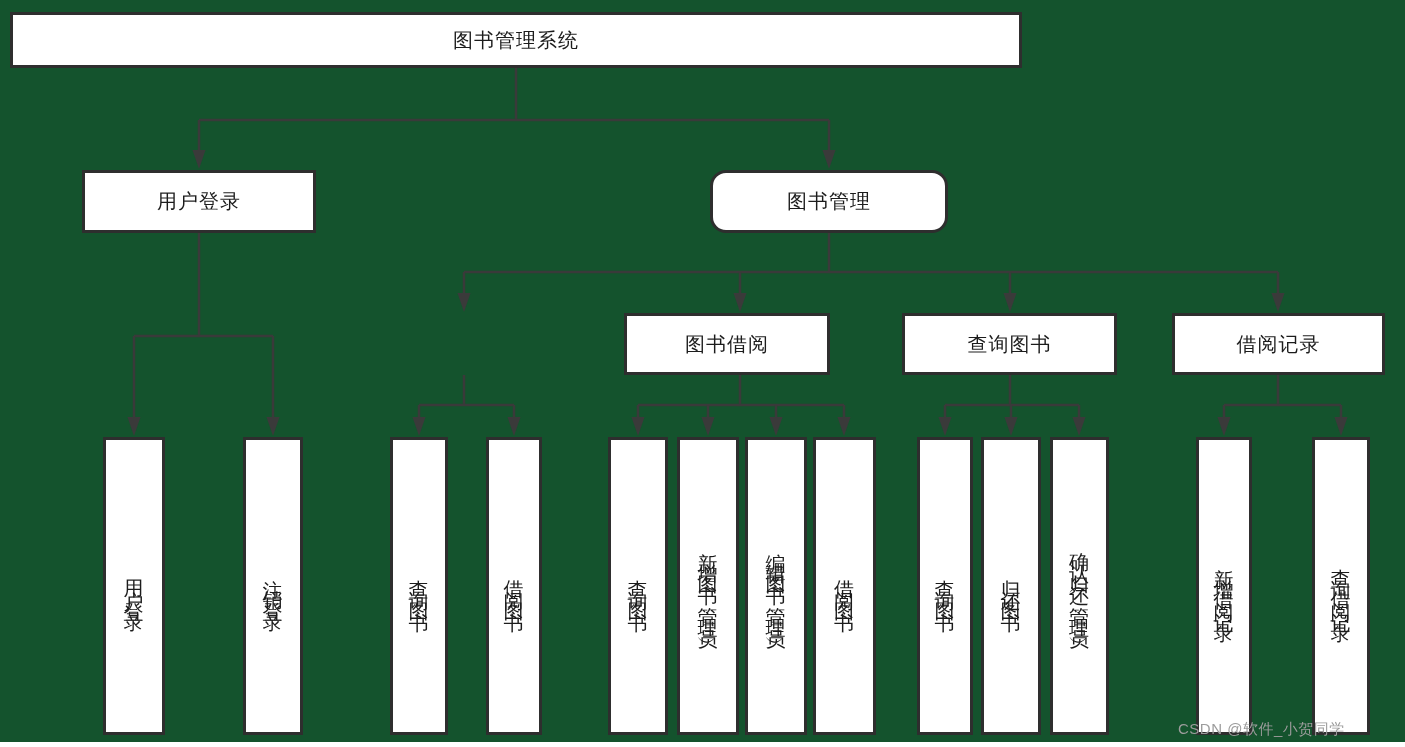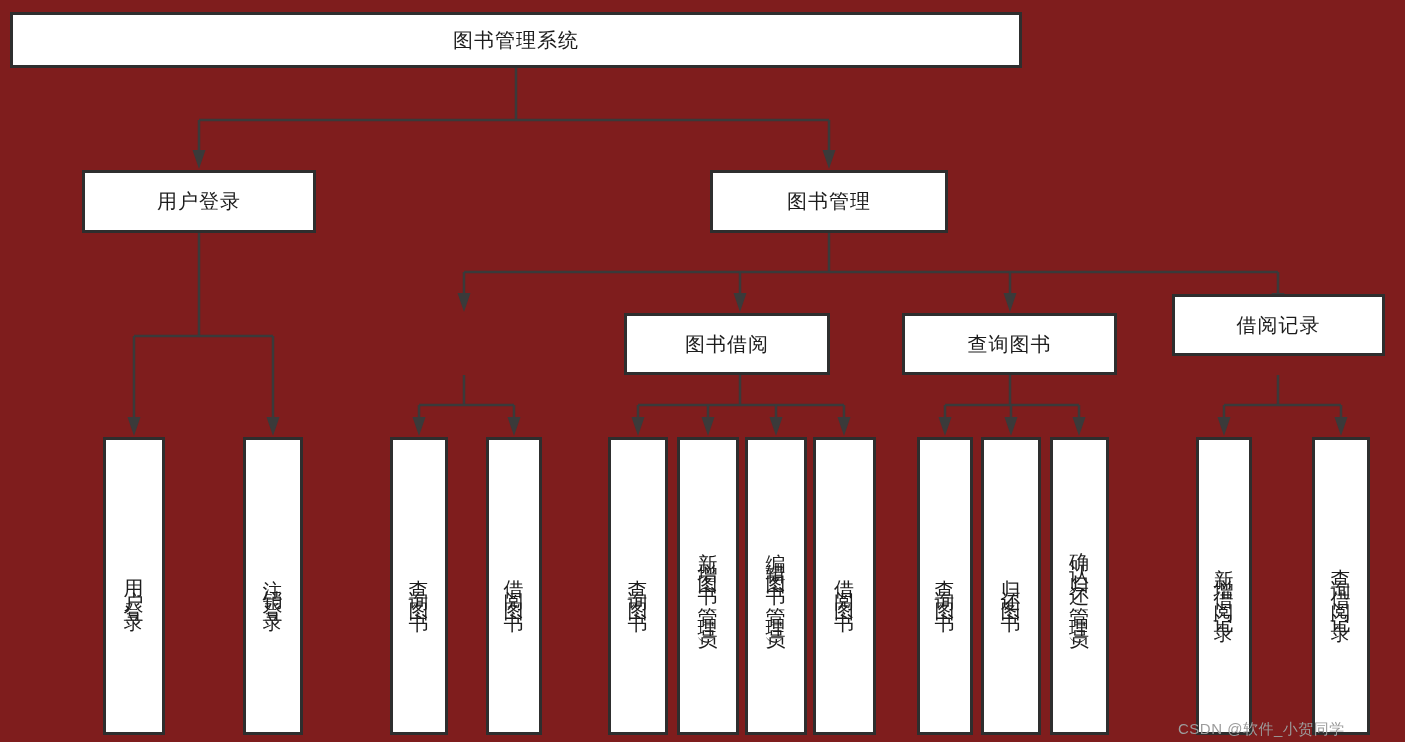--- a/index.html
+++ b/index.html
@@ -5,21 +5,21 @@
   html, body {
     margin: 0;
     padding: 0;
     background: #ffffff;
     font-family: "Liberation Sans", sans-serif;
   }
   #canvas {
     position: relative;
     width: 1405px;
     height: 742px;
-    background: #7f1d1d;
+    background: #14532d;
     overflow: hidden;
   }
   #connectors {
     position: absolute;
     left: 0;
     top: 0;
     z-index: 1;
   }
   .node {
     position: absolute;
@@ -115,25 +115,25 @@
     <line x1="1224" y1="405" x2="1341" y2="405"></line>
     <line x1="1224" y1="405" x2="1224" y2="418"></line>
     <polygon points="1217.5,417 1230.5,417 1224,436" stroke="none"></polygon>
     <line x1="1341" y1="405" x2="1341" y2="418"></line>
     <polygon points="1334.5,417 1347.5,417 1341,436" stroke="none"></polygon>
   </svg>
 
   <div class="node" style="left:10px; top:12px; width:1012px; height:56px;">图书管理系统</div>
 
   <div class="node" style="left:82px; top:170px; width:234px; height:63px;">用户登录</div>
-  <div class="node" style="left:710px; top:170px; width:238px; height:63px;">图书管理</div>
+  <div class="node" style="left:710px; top:170px; width:238px; height:63px;border-radius:16px;">图书管理</div>
 
   <div class="node" style="left:624px; top:313px; width:206px; height:62px;">图书借阅</div>
   <div class="node" style="left:902px; top:313px; width:215px; height:62px;">查询图书</div>
-  <div class="node" style="left:1172px; top:294px; width:213px; height:62px;">借阅记录</div>
+  <div class="node" style="left:1172px; top:313px; width:213px; height:62px;">借阅记录</div>
 
   <div class="node vert" style="left:103px; top:437px; width:62px; height:298px;">
     <span class="vlabel">用户登录</span>
   </div>
   <div class="node vert" style="left:243px; top:437px; width:60px; height:298px;">
     <span class="vlabel">注销登录</span>
   </div>
 
   <div class="node vert" style="left:390px; top:437px; width:58px; height:298px;">
     <span class="vlabel">查询图书</span>

